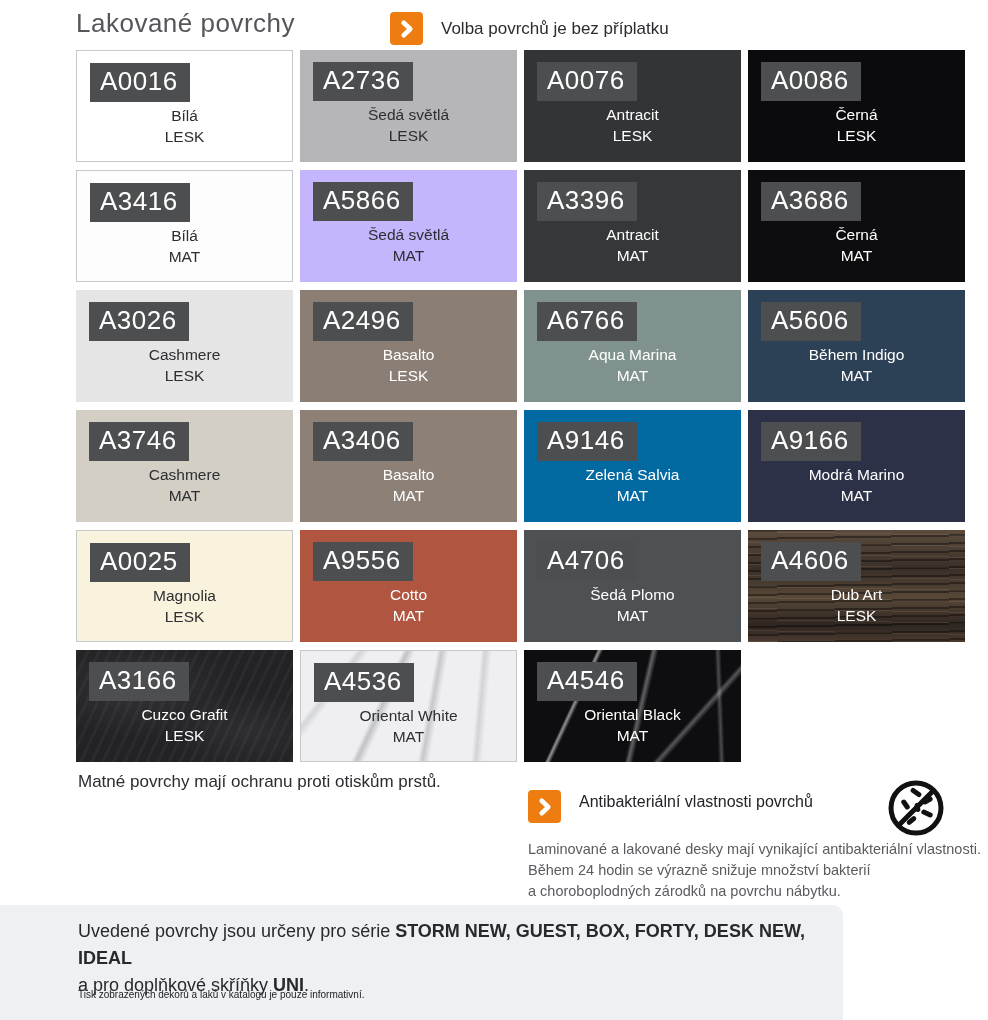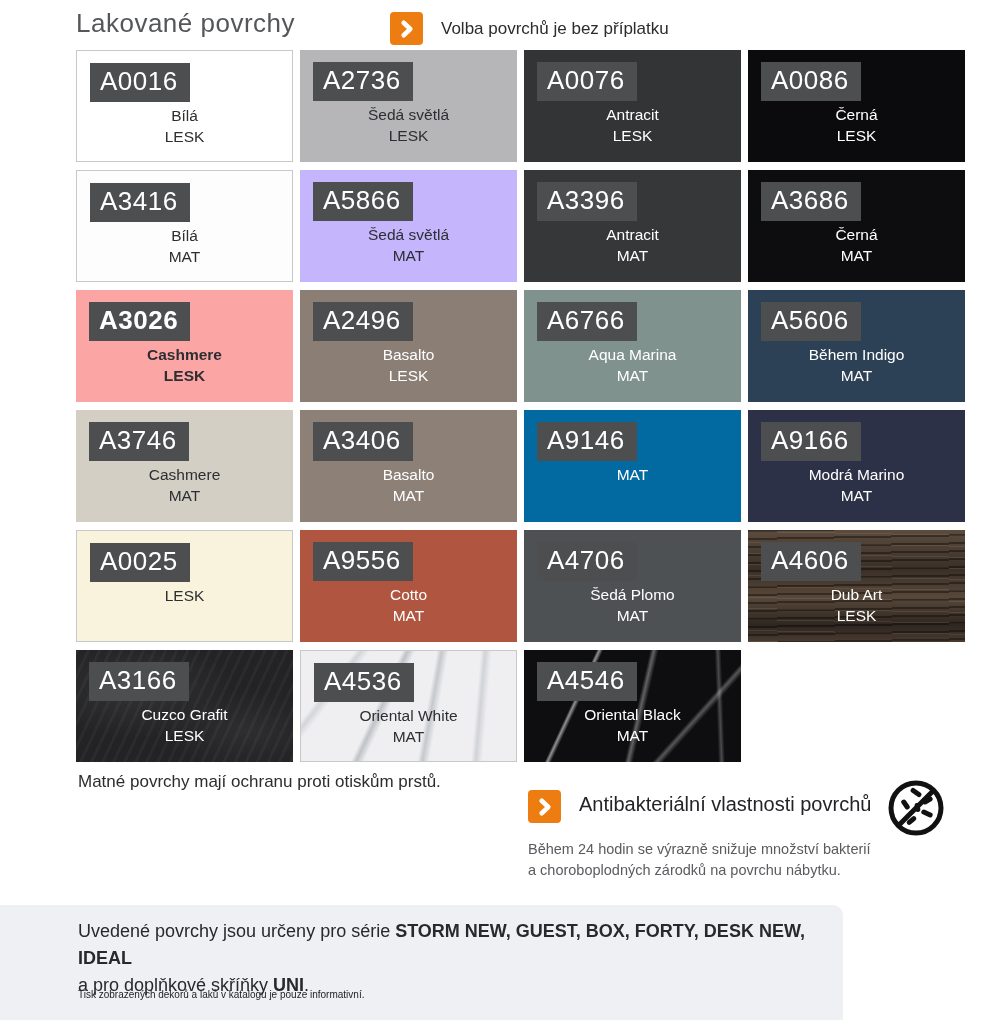--- a/index.html
+++ b/index.html
@@ -57,21 +57,21 @@
     background-image:
       linear-gradient(115deg, transparent 27%, rgba(255,255,255,0.55) 28%, transparent 29.5%),
       linear-gradient(103deg, transparent 52%, rgba(255,255,255,0.35) 53.5%, transparent 55.5%),
       linear-gradient(132deg, transparent 72%, rgba(255,255,255,0.30) 73.5%, transparent 75.5%),
       linear-gradient(88deg, transparent 88%, rgba(255,255,255,0.25) 89.5%, transparent 91%);
   }
 
   
   .fingerprint-note { left:78px; top:772px; font-size:17px; color:#2c2d30; }
   .ab-chip { left:528px; top:790px; }
-  .ab-heading { left:579px; top:793px; font-size:20px; color:#232428; }
+  .ab-heading { left:579px; top:793px; font-size:16px; color:#232428; }
   .nb-icon { left:886px; top:778px; width:60px; height:60px; }
   .ab-body { left:528px; top:839px; font-size:14.5px; line-height:21px; color:#5a5b5f; }
 
   
   .footer-panel { left:0; top:905px; width:843px; height:115px;
     background:#eef0f3; border-top-right-radius:10px; }
   .footer-p1 { position:absolute; left:78px; top:13px; font-size:18px;
     line-height:27px; color:#28292c; }
   .footer-p1 b { font-weight:700; }
   .footer-note { position:absolute; left:78px; top:84px; font-size:10px; color:#222326; }
@@ -146,21 +146,21 @@
   </div>
 
   <div class="swatch light-text" style="background-color: rgb(13, 13, 15);">
     <span class="code">A3686</span>
     <div class="labels">
       <div class="name">Černá</div>
       <div class="finish">MAT</div>
     </div>
   </div>
 
-  <div class="swatch dark-text" style="background-color: #fca5a5; font-weight: bold;">
+  <div class="swatch dark-text" style="background-color: #e5e5e5;">
     <span class="code">A3026</span>
     <div class="labels">
       <div class="name">Cashmere</div>
       <div class="finish">LESK</div>
     </div>
   </div>
 
   <div class="swatch light-text" style="background-color: rgb(139, 126, 117);">
     <span class="code">A2496</span>
     <div class="labels">
@@ -197,35 +197,37 @@
     <span class="code">A3406</span>
     <div class="labels">
       <div class="name">Basalto</div>
       <div class="finish">MAT</div>
     </div>
   </div>
 
   <div class="swatch light-text" style="background-color: #0369a1;">
     <span class="code">A9146</span>
     <div class="labels">
+      <div class="name">Zelená Salvia</div>
       <div class="finish">MAT</div>
     </div>
   </div>
 
   <div class="swatch light-text" style="background-color: rgb(45, 49, 71);">
     <span class="code">A9166</span>
     <div class="labels">
       <div class="name">Modrá Marino</div>
       <div class="finish">MAT</div>
     </div>
   </div>
 
   <div class="swatch dark-text bordered" style="background-color: rgb(249, 243, 221);">
     <span class="code">A0025</span>
     <div class="labels">
+      <div class="name">Magnolia</div>
       <div class="finish">LESK</div>
     </div>
   </div>
 
   <div class="swatch light-text" style="background-color: rgb(176, 85, 64);">
     <span class="code">A9556</span>
     <div class="labels">
       <div class="name">Cotto</div>
       <div class="finish">MAT</div>
     </div>
@@ -290,20 +292,21 @@
       <rect x="14" y="24" width="11" height="5" rx="2.5" transform="rotate(55 19.5 26.5)"></rect>
       <rect x="35" y="33" width="12" height="5" rx="2.5" transform="rotate(25 41 35.5)"></rect>
       <rect x="20" y="40" width="11" height="5" rx="2.5" transform="rotate(-40 25.5 42.5)"></rect>
       <rect x="27" y="27" width="9" height="5" rx="2.5" transform="rotate(80 31.5 29.5)"></rect>
     </g>
     <line x1="47" y1="13" x2="13" y2="47" stroke="#111111" stroke-width="5" stroke-linecap="round"></line>
   </svg>
 </div>
 
 <div class="abs ab-body">
+  <div>Laminované a lakované desky mají vynikající antibakteriální vlastnosti.</div>
   <div>Během 24 hodin se výrazně snižuje množství bakterií</div>
   <div>a choroboplodných zárodků na povrchu nábytku.</div>
 </div>
 
 <div class="abs footer-panel">
   <div class="footer-p1">
     <span>Uvedené povrchy jsou určeny pro série </span><b>STORM NEW, GUEST, BOX, FORTY, DESK NEW, IDEAL</b><br>
     <span>a pro doplňkové skříňky </span><b>UNI</b><span>.</span>
   </div>
   <div class="footer-note">Tisk zobrazených dekorů a laků v katalogu je pouze informativní.</div>

